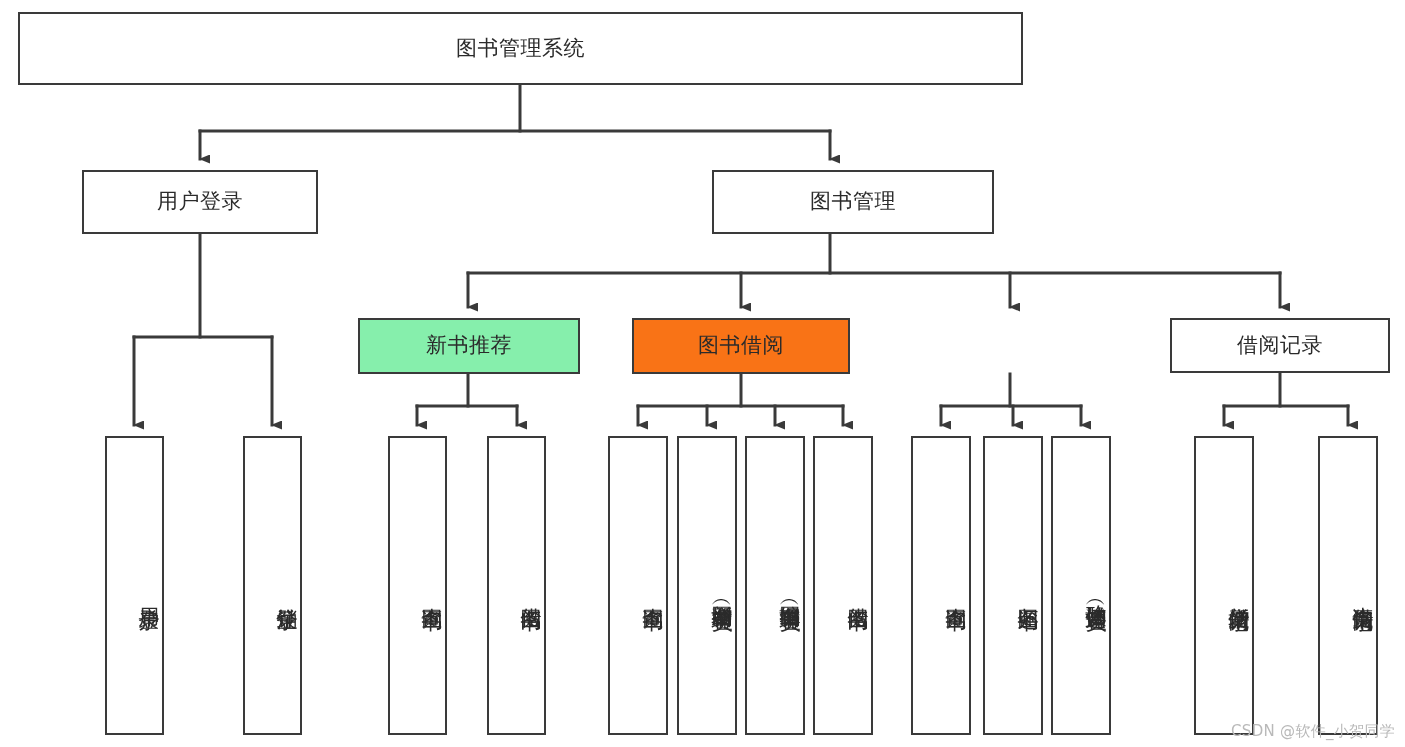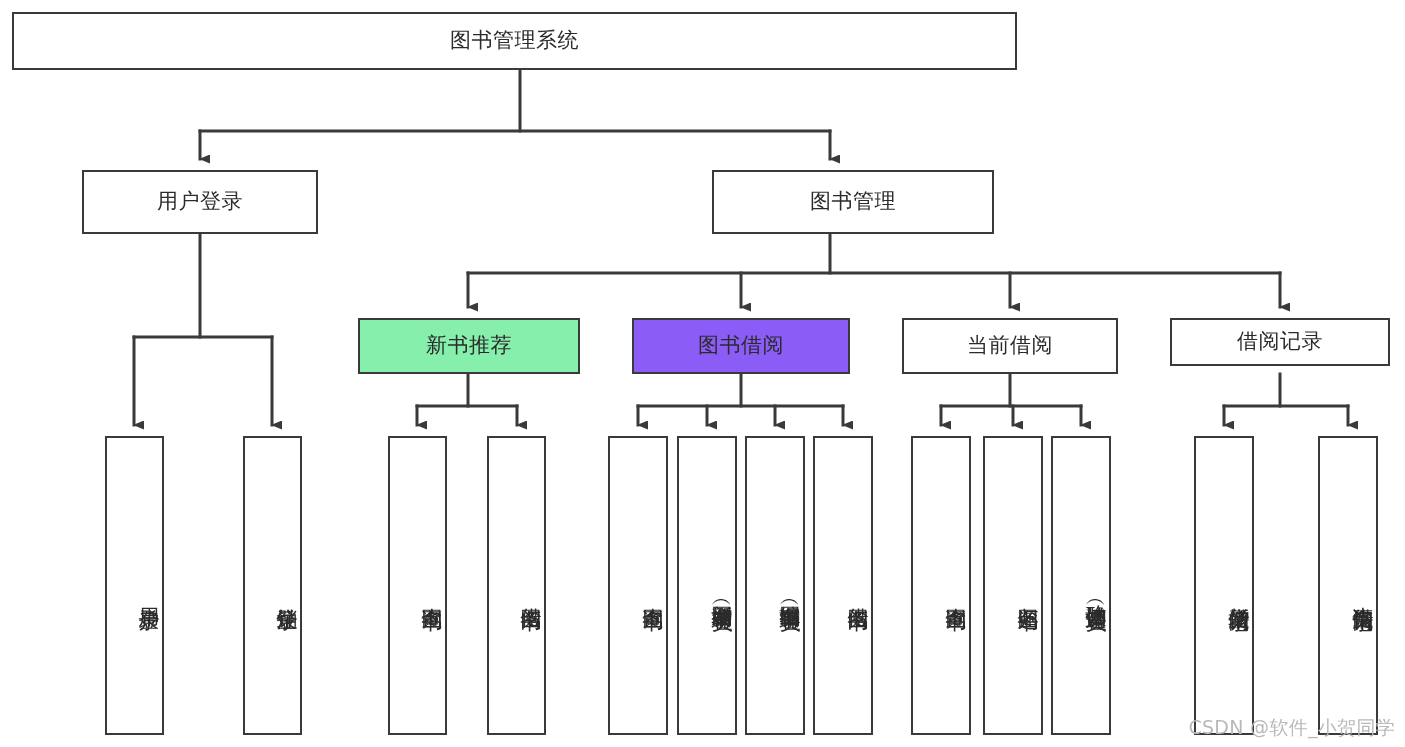--- a/index.html
+++ b/index.html
@@ -54,21 +54,21 @@
   }
   .node-v > span {
     writing-mode: vertical-rl;
     text-orientation: upright;
     display: block;
   }
   #watermark {
     position: absolute;
     right: 10px;
     bottom: 6px;
-    font-size: 19px;
+    font-size: 15px;
     color: #b9b9b9;
     white-space: nowrap;
     letter-spacing: 0.3px;
   }
 </style>
 </head>
 <body>
 
 <div id="diagram-root" style="background: rgb(255, 255, 255);">
 
@@ -119,29 +119,28 @@
       <path d="M 1013,406 L 1013,425" marker-end="url(#arrowhead)"></path>
       <path d="M 1081,406 L 1081,425" marker-end="url(#arrowhead)"></path>
 
       <path d="M 1280,374 L 1280,406"></path>
       <path d="M 1224,406 L 1348,406"></path>
       <path d="M 1224,406 L 1224,425" marker-end="url(#arrowhead)"></path>
       <path d="M 1348,406 L 1348,425" marker-end="url(#arrowhead)"></path>
     </g>
   </svg>
 
-  <div class="node node-h" id="node-title" style="left: 12px; top: 12px; width: 1005px; height: 58px; border-color: rgb(58, 58, 58); background: rgb(255, 255, 255); color: rgb(43, 43, 43);">图书管理系统</div>
+  <div class="node node-h" id="node-title" style="left: 18px; top: 12px; width: 1005px; height: 73px; border-color: rgb(58, 58, 58); background: rgb(255, 255, 255); color: rgb(43, 43, 43);">图书管理系统</div>
 
   <div class="node node-h" id="node-l2-0" style="left: 82px; top: 170px; width: 236px; height: 64px; border-color: rgb(58, 58, 58); background: rgb(255, 255, 255); color: rgb(43, 43, 43);">用户登录</div>
   <div class="node node-h" id="node-l2-1" style="left: 712px; top: 170px; width: 282px; height: 64px; border-color: rgb(58, 58, 58); background: rgb(255, 255, 255); color: rgb(43, 43, 43);">图书管理</div>
 
   <div class="node node-h" id="node-l3-0" style="left: 358px; top: 318px; width: 222px; height: 56px; border-color: rgb(58, 58, 58); background: #86efac; color: rgb(43, 43, 43);">新书推荐</div>
-  <div class="node node-h" id="node-l3-1" style="left: 632px; top: 318px; width: 218px; height: 56px; border-color: rgb(58, 58, 58); background: #8b5cf6; color: rgb(43, 43, 43);">图书借阅</div>
-  <div class="node node-h" id="node-l3-2" style="left: 902px; top: 318px; width: 216px; height: 56px; border-color: rgb(58, 58, 58); background: rgb(255, 255, 255); color: rgb(43, 43, 43);">当前借阅</div>
-  <div class="node node-h" id="node-l3-3" style="left: 1170px; top: 318px; width: 220px; height: 48px; border-color: rgb(58, 58, 58); background: rgb(255, 255, 255); color: rgb(43, 43, 43);">借阅记录</div>
+  <div class="node node-h" id="node-l3-1" style="left: 632px; top: 318px; width: 218px; height: 56px; border-color: rgb(58, 58, 58); background: #f97316; color: rgb(43, 43, 43);">图书借阅</div>
+  <div class="node node-h" id="node-l3-3" style="left: 1170px; top: 318px; width: 220px; height: 55px; border-color: rgb(58, 58, 58); background: rgb(255, 255, 255); color: rgb(43, 43, 43);">借阅记录</div>
 
   <div class="node node-v" id="node-leaf-0" style="left: 105px; top: 436px; width: 59px; height: 299px; border-color: rgb(58, 58, 58); background: rgb(255, 255, 255); color: rgb(43, 43, 43);">
     <span>用户登录</span>
   </div>
   <div class="node node-v" id="node-leaf-1" style="left: 243px; top: 436px; width: 59px; height: 299px; border-color: rgb(58, 58, 58); background: rgb(255, 255, 255); color: rgb(43, 43, 43);">
     <span>注销登录</span>
   </div>
   <div class="node node-v" id="node-leaf-2" style="left: 388px; top: 436px; width: 59px; height: 299px; border-color: rgb(58, 58, 58); background: rgb(255, 255, 255); color: rgb(43, 43, 43);">
     <span>查询图书</span>
   </div>

